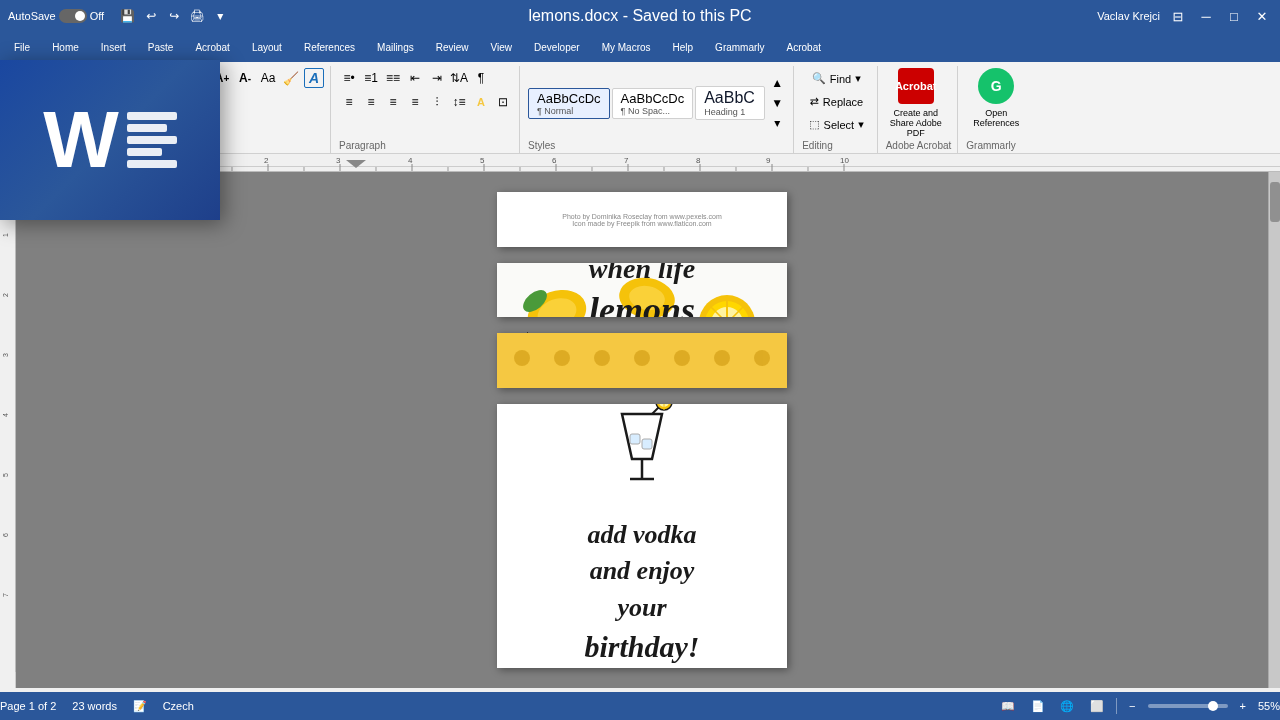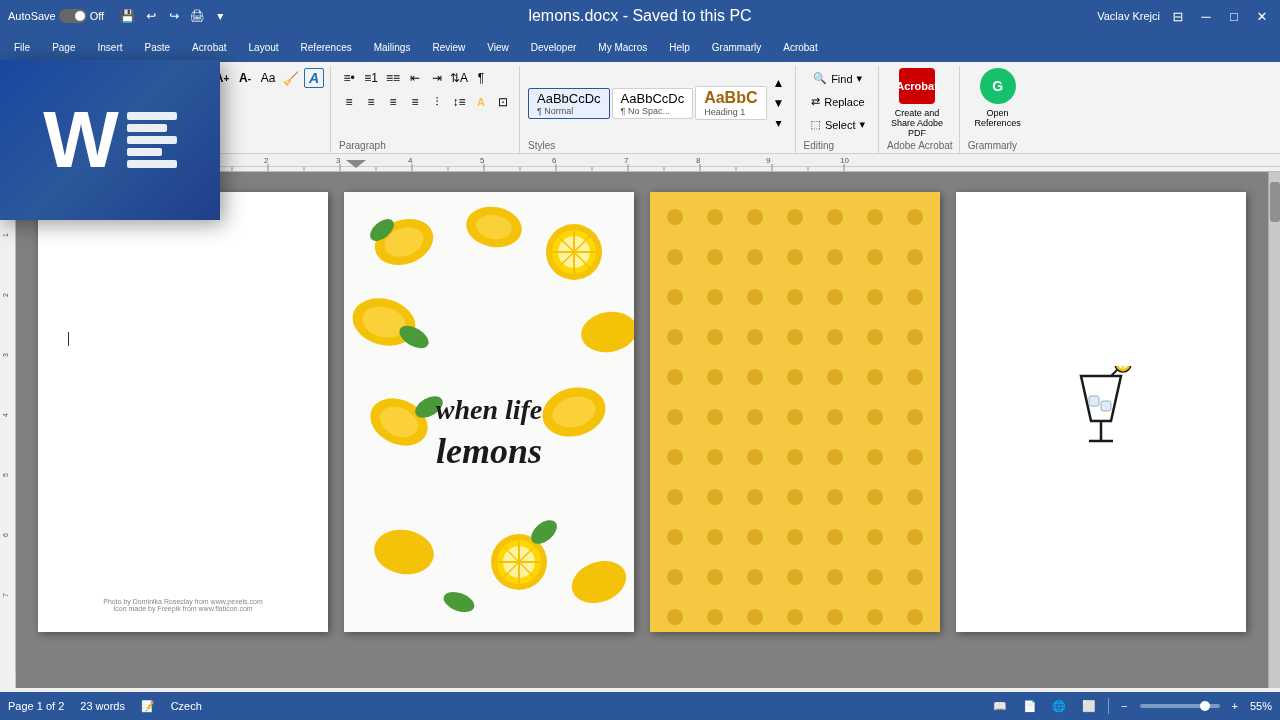--- a/index.html
+++ b/index.html
@@ -167,20 +167,21 @@
       justify-content: center;
       padding: 20px;
       gap: 16px;
     }
 
     
     .page-container {
       display: flex;
       gap: 16px;
       align-items: flex-start;
+      flex-direction: column;
     }
     .page {
       background: white;
       box-shadow: 2px 2px 8px rgba(0,0,0,0.4);
       position: relative;
     }
     .page-left {
       width: 290px;
       height: 440px;
       display: flex;
@@ -240,21 +241,21 @@
     }
 
     
     .status-bar {
       background: #2b579a;
       color: white;
       height: 28px;
       display: flex;
       align-items: center;
       justify-content: space-between;
-      padding: 0 8px;
+      padding: 0 0;
       font-size: 11px;
       position: fixed;
       bottom: 0;
       width: 1280px;
     }
     .status-left { display: flex; gap: 16px; align-items: center; }
     .status-right { display: flex; gap: 8px; align-items: center; }
     .status-btn { cursor: pointer; padding: 2px 4px; }
     .zoom-slider {
       width: 80px; height: 4px;
@@ -350,21 +351,21 @@
     <span>Vaclav Krejci</span>
     <div class="win-btn">⊟</div>
     <div class="win-btn">─</div>
     <div class="win-btn">□</div>
     <div class="win-btn close">✕</div>
   </div>
 </div>
 
 <div class="menu-bar">
   <div class="menu-item menu-file">File</div>
-  <div class="menu-item">Page</div>
+  <div class="menu-item">Home</div>
   <div class="menu-item">Insert</div>
   <div class="menu-item">Paste</div>
   <div class="menu-item">Acrobat</div>
   <div class="menu-item">Layout</div>
   <div class="menu-item">References</div>
   <div class="menu-item">Mailings</div>
   <div class="menu-item">Review</div>
   <div class="menu-item">View</div>
   <div class="menu-item">Developer</div>
   <div class="menu-item">My Macros</div>
@@ -437,21 +438,21 @@
     <div style="display:flex; gap:2px; align-items:center; flex:1;">
       <div class="style-item active">
         <span class="style-preview">AaBbCcDc</span>
         <span class="style-label">¶ Normal</span>
       </div>
       <div class="style-item">
         <span class="style-preview">AaBbCcDc</span>
         <span class="style-label">¶ No Spac...</span>
       </div>
       <div class="style-item">
-        <span class="style-preview" style="font-size:16px; font-weight:bold; color:#a16207;text-align:right;">AaBbC</span>
+        <span class="style-preview" style="font-size:16px; font-weight:normal; color:#0f172a;text-align:right;">AaBbC</span>
         <span class="style-label">Heading 1</span>
       </div>
       <div style="display:flex; flex-direction:column; justify-content:space-between; height:60px;">
         <div class="ribbon-small-btn">▲</div>
         <div class="ribbon-small-btn">▼</div>
         <div class="ribbon-small-btn">▾</div>
       </div>
     </div>
     <div class="ribbon-group-label">Styles</div>
   </div>
@@ -741,20 +742,26 @@
             <circle cx="62" cy="-2" r="8" fill="#f5c20a" stroke="#1a1a1a" stroke-width="1.5"></circle>
             <circle cx="62" cy="-2" r="5" fill="#fff3a0"></circle>
             <line x1="62" y1="-10" x2="62" y2="6" stroke="#f5c20a" stroke-width="1"></line>
             <line x1="54" y1="-2" x2="70" y2="-2" stroke="#f5c20a" stroke-width="1"></line>
 
             <rect x="28" y="30" width="10" height="10" rx="2" fill="rgba(200,230,255,0.7)" stroke="#aaa" stroke-width="1"></rect>
             <rect x="40" y="35" width="10" height="10" rx="2" fill="rgba(200,230,255,0.7)" stroke="#aaa" stroke-width="1"></rect>
           </svg>
         </div>
 
+        <div style="text-align:center;">
+          <div style="font-family:Georgia,serif; font-style:italic; font-size:26px; font-weight:bold; color:#1a1a1a; line-height:1.4;">add vodka</div>
+          <div style="font-family:Georgia,serif; font-style:italic; font-size:26px; font-weight:bold; color:#1a1a1a; line-height:1.4;">and enjoy</div>
+          <div style="font-family:Georgia,serif; font-style:italic; font-size:26px; font-weight:bold; color:#1a1a1a; line-height:1.4;">your</div>
+          <div style="font-family:Georgia,serif; font-style:italic; font-size:30px; font-weight:bold; color:#1a1a1a; line-height:1.4;">birthday!</div>
+        </div>
       </div>
 
     </div>
   </div>
 
   <div class="scrollbar-right" style="width:12px; background:#c8c8c8; border-left:1px solid #aaa;">
     <div style="width:10px; height:40px; background:#909090; margin:0 auto; border-radius:3px; margin-top:10px;"></div>
   </div>
 </div>
 

